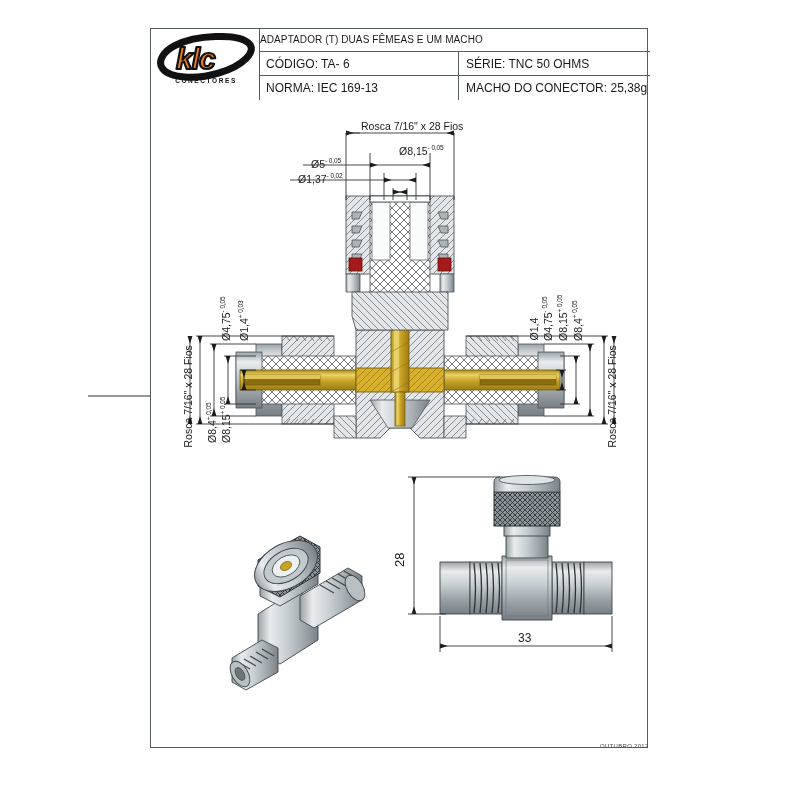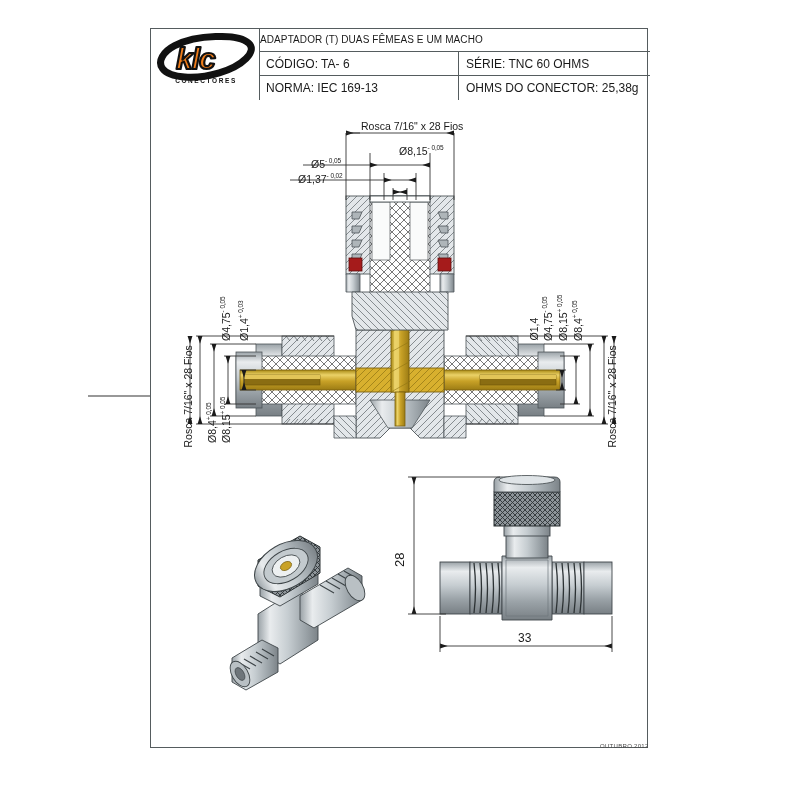--- a/index.html
+++ b/index.html
@@ -446,25 +446,25 @@
           <text x="52" y="50" font-size="6.5" fill="#111111" text-anchor="middle" letter-spacing="1.6" font-family="'Liberation Sans', sans-serif" font-weight="bold">CONECTORES</text>
         </svg>
       </div>
     </div>
     <div class="tb-right">
       <div class="tb-row r1">
         <div class="tb-title-text">ADAPTADOR (T) DUAS FÊMEAS E UM MACHO</div>
       </div>
       <div class="tb-row r2">
         <div class="tb-cell-l">CÓDIGO: TA- 6</div>
-        <div class="tb-cell-r">SÉRIE: TNC 60 OHMS</div>
+        <div class="tb-cell-r">SÉRIE: TNC 50 OHMS</div>
       </div>
       <div class="tb-row r3">
         <div class="tb-cell-l">NORMA: IEC 169-13</div>
-        <div class="tb-cell-r">OHMS DO CONECTOR:  25,38g</div>
+        <div class="tb-cell-r">MACHO DO CONECTOR:  25,38g</div>
       </div>
     </div>
   </div>
 
   <div class="dim" style="left:361px; top:121px;">
     <span>Rosca 7/16" x 28 Fios</span>
   </div>
   <div class="dim" style="left:399px; top:145px;">
     <span>Ø8,15</span><span class="tol">- 0,05</span>
   </div>

